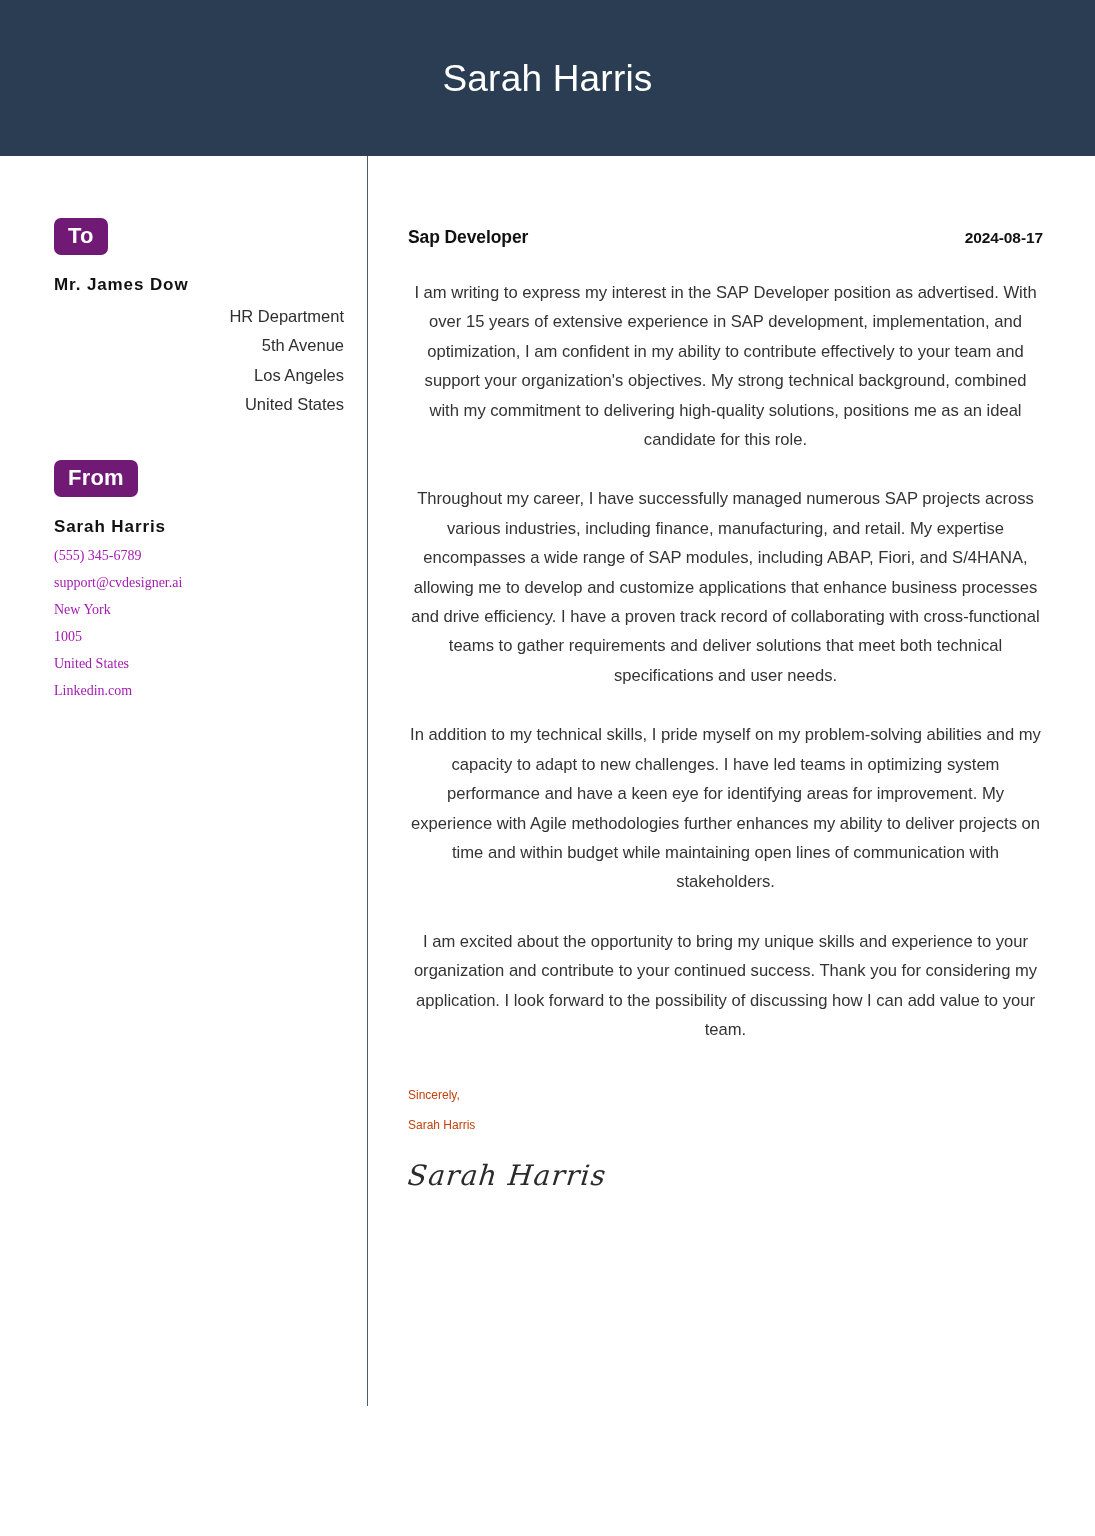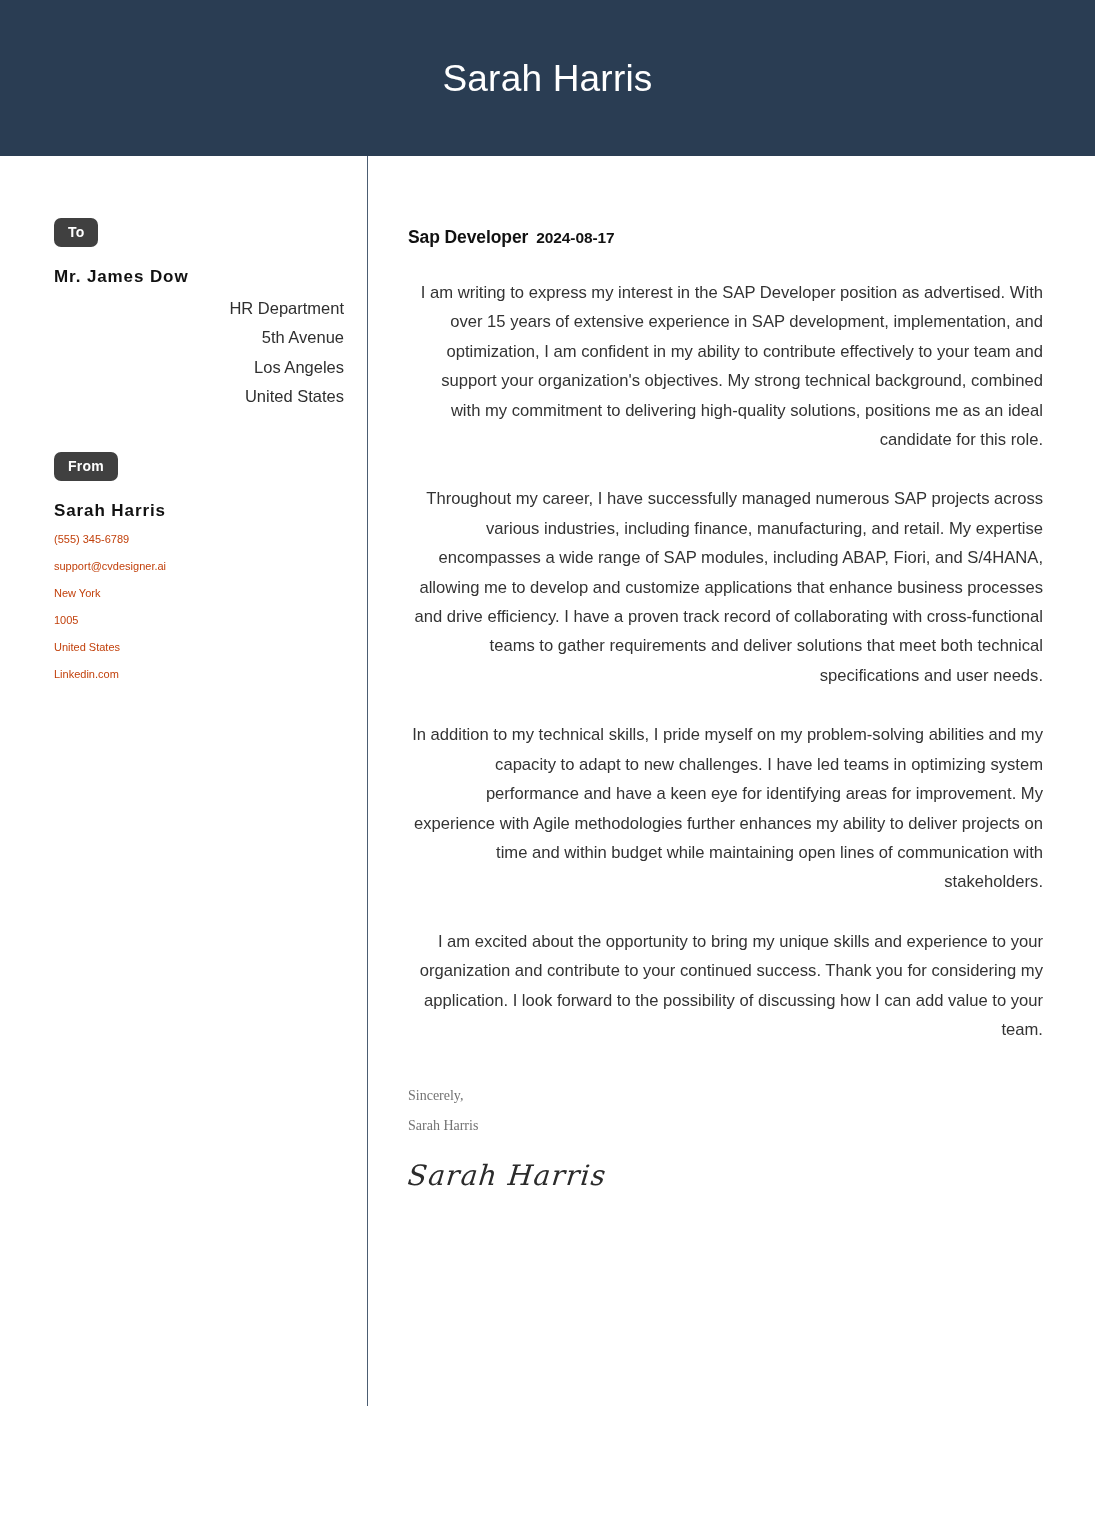--- a/index.html
+++ b/index.html
@@ -58,23 +58,23 @@
 
   
   .sidebar {
     position: absolute;
     left: 54px;
     top: 0;
     width: 290px;
   }
   .badge {
     display: inline-block;
-    background: #404040;
+    background: #701a75;
     color: #ffffff;
-    font-size: 14px;
+    font-size: 22px;
     font-weight: 700;
     border-radius: 7px;
     padding: 7px 14px 8px 14px;
     line-height: 1;
     letter-spacing: 0.2px;
   }
   .block-to { margin-top: 62px; }
   .block-from { margin-top: 40px; }
 
   .recipient-name {
@@ -101,38 +101,39 @@
     font-size: 17px;
     font-weight: 700;
     color: #111111;
     letter-spacing: 0.9px;
     line-height: 1.1;
   }
   .sender-lines {
     margin-top: 6px;
   }
   .sender-lines div {
-    font-size: 11px;
-    color: #c2410c;
+    font-size: 14px;
+    color: #a21caf;
     line-height: 27px;
     white-space: nowrap;
+    font-family: Liberation Serif, serif;
   }
 
   
   .letter {
     position: absolute;
     left: 408px;
     top: 0;
     width: 635px;
   }
   .letter-head {
     display: flex;
+    justify-content: space-between;
     align-items: baseline;
     margin-top: 62px;
-    gap: 8px;
   }
   .job-title {
     font-size: 17.5px;
     font-weight: 700;
     color: #111111;
     letter-spacing: -0.1px;
   }
   .letter-date {
     font-size: 15.5px;
     font-weight: 700;
@@ -145,30 +146,29 @@
     margin-top: 52px;
     font-size: 16.6px;
     color: #333333;
     line-height: 29.4px;
   }
   .para {
     margin-top: 30px;
     font-size: 16.6px;
     color: #333333;
     line-height: 29.4px;
-    text-align: right;
+    text-align: center;
   }
   .closing {
     margin-top: 37px;
   }
   .closing div {
-    font-size: 14px;
-    color: #737373;
+    font-size: 12px;
+    color: #c2410c;
     line-height: 29.4px;
-    font-family: Liberation Serif, serif;
   }
   .signature {
     margin-top: 22px;
     font-family: "DejaVu Serif", serif;
     font-style: italic;
     font-size: 28px;
     color: #2b2b2b;
     letter-spacing: 1.2px;
     line-height: 1;
     transform: skewX(-6deg);

